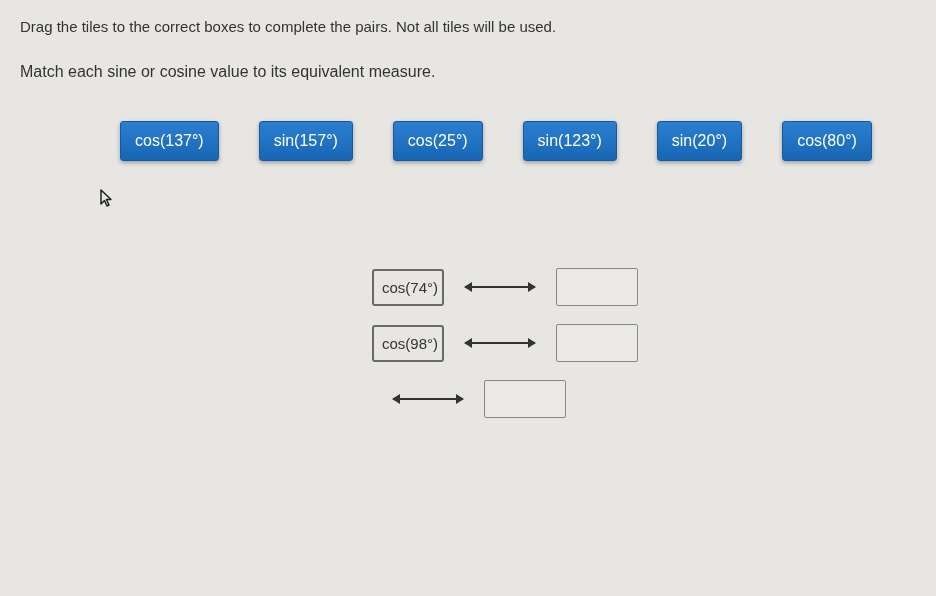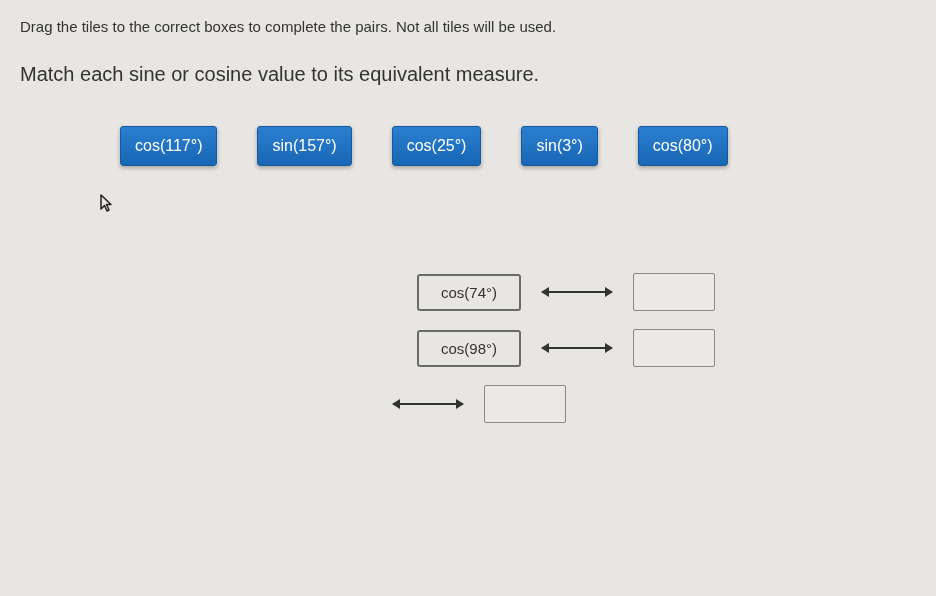--- a/index.html
+++ b/index.html
@@ -15,21 +15,21 @@
       padding: 18px 20px;
       color: #2a2a2a;
       position: relative;
     }
     .instruction-primary {
       font-size: 15px;
       color: #333;
       margin-bottom: 28px;
     }
     .instruction-secondary {
-      font-size: 20px;
+      font-size: 16px;
       color: #333;
       margin-bottom: 40px;
       margin-top: 28px;
     }
     .tiles-container {
       padding-left: 100px;
       margin-bottom: 20px;
     }
     .tile-row {
       display: flex;
@@ -66,23 +66,22 @@
       align-items: center;
       margin-bottom: 18px;
     }
     .prompt-box {
       border: 2px solid #6a6a6a;
       background: transparent;
       color: #333;
       font-size: 15px;
       padding: 8px 8px;
       border-radius: 3px;
-      width: 104px;
+      width: 72px;
       text-align: center;
-      margin-left: 45px;
     }
     .arrow {
       width: 100px;
       height: 20px;
       position: relative;
       display: flex;
       align-items: center;
       justify-content: center;
       margin: 0 6px;
     }
@@ -121,24 +120,25 @@
     }
   </style>
 </head>
 <body>
 
 <p class="instruction-primary">Drag the tiles to the correct boxes to complete the pairs. Not all tiles will be used.</p>
 <p class="instruction-secondary">Match each sine or cosine value to its equivalent measure.</p>
 
 <div class="tiles-container">
   <div class="tile-row">
-    <div class="tile">cos(117°)</div>
+    <div class="tile">cos(137°)</div>
     <div class="tile">sin(157°)</div>
     <div class="tile">cos(25°)</div>
-    <div class="tile">sin(3°)</div>
+    <div class="tile">sin(123°)</div>
+    <div class="tile">sin(20°)</div>
     <div class="tile">cos(80°)</div>
   </div>
   <div class="tile-row">
     <span class="cursor-icon">
       <svg width="16" height="20" viewBox="0 0 16 20">
         <path d="M1 1 L1 15 L4.5 11.5 L7 17 L9 16 L6.5 10.5 L11 10.5 Z" fill="none" stroke="#222" stroke-width="1.5" stroke-linejoin="round"></path>
       </svg>
     </span>
   </div>
 </div>

